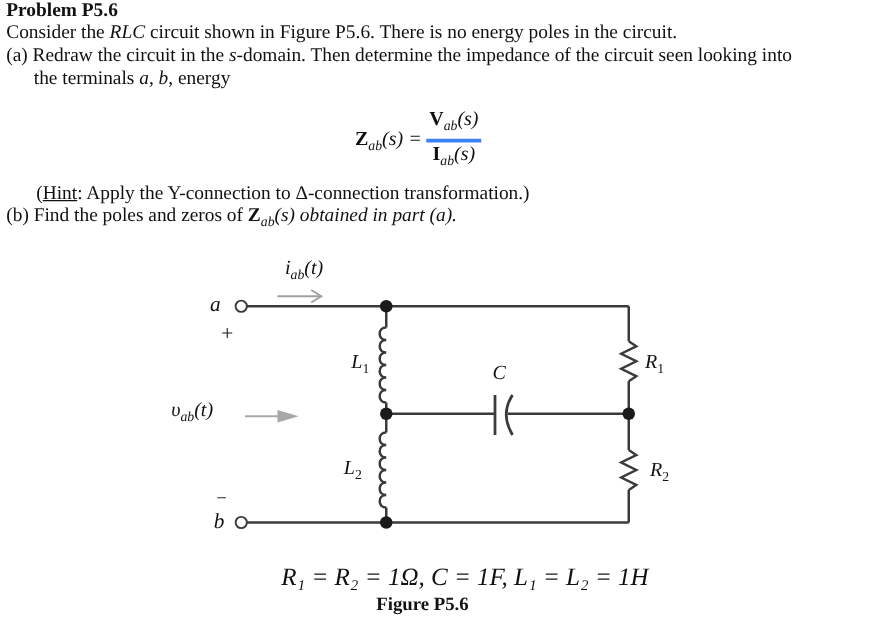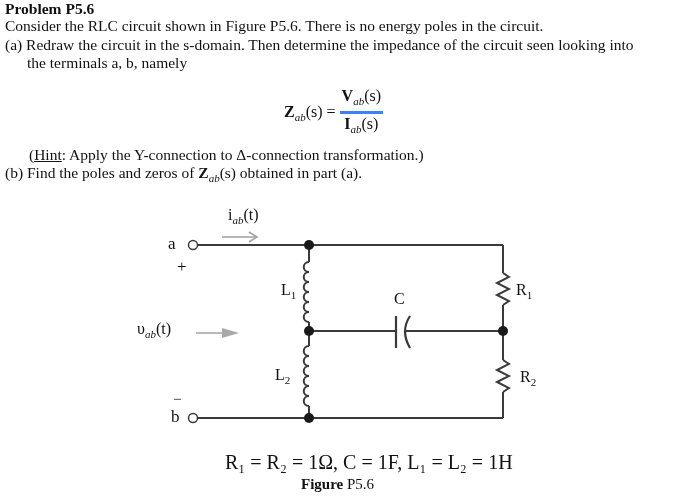--- a/index.html
+++ b/index.html
@@ -1,39 +1,39 @@
 <!DOCTYPE html>
 <html><head>
 <meta charset="utf-8">
 <style>
   html, body { margin: 0; padding: 0; background: #ffffff; }
   body { width: 699px; height: 504px; position: relative; overflow: hidden;
          font-family: "Liberation Serif", "DejaVu Serif", serif; color: #111; }
   .line { position: absolute; left: 5px; font-size: 15.5px; line-height: 18px; white-space: nowrap; }
   .bold { font-weight: bold; }
-  .it { }
+  .it { font-style: italic; }
   .eq { position: absolute; font-size: 16px; white-space: nowrap; }
   .frac { display: inline-block; vertical-align: middle; text-align: center; }
   .frac .num { display: block; border-bottom: 3px solid #3b82f6; padding: 0 2px; line-height: 19px; }
   .frac .den { display: block; line-height: 19px; }
   .sub { font-size: 11px; font-style: italic; vertical-align: -4px; }
   .lbl { position: absolute; font-size: 16px; white-space: nowrap; }
   svg { position: absolute; left: 0; top: 0; }
   .u { text-decoration: underline; }
 </style>
 </head>
 <body>
 
 <div class="line bold" style="top:0px;">Problem P5.6</div>
 
 <div class="line" style="top:17px;"><span>Consider the </span><span class="it">RLC</span><span> circuit shown in Figure P5.6. There is no energy poles in the circuit.</span></div>
 
 <div class="line" style="top:36px;"><span>(a) Redraw the circuit in the </span><span class="it">s</span><span>-domain. Then determine the impedance of the circuit seen looking into</span></div>
 
-<div class="line" style="top:54px; left:27px;"><span>the terminals </span><span class="it">a, b</span><span>, namely</span></div>
+<div class="line" style="top:54px; left:27px;"><span>the terminals </span><span class="it">a, b</span><span>, energy</span></div>
 
 <div class="eq" style="left:284px; top:86px;">
   <span style="vertical-align:middle;"><b>Z</b><span class="sub">ab</span><span class="it">(s) =</span></span>
   <span class="frac">
     <span class="num"><b>V</b><span class="sub">ab</span><span class="it">(s)</span></span>
     <span class="den"><b>I</b><span class="sub">ab</span><span class="it">(s)</span></span>
   </span>
 </div>
 
 <div class="line" style="top:146px; left:29px;"><span>(</span><span class="u">Hint</span><span>: Apply the Y-connection to Δ-connection transformation.)</span></div>
@@ -106,13 +106,13 @@
 <div class="lbl" style="left:275px; top:366px;"><span class="it">L</span><span class="sub" style="font-style:normal;">2</span></div>
 
 <div class="lbl it" style="left:394px; top:290px;">C</div>
 
 <div class="lbl" style="left:516px; top:281px;"><span class="it">R</span><span class="sub" style="font-style:normal;">1</span></div>
 
 <div class="lbl" style="left:520px; top:368px;"><span class="it">R</span><span class="sub" style="font-style:normal;">2</span></div>
 
 <div class="lbl it" style="left:225px; top:451px; font-size:20px;">R₁ = R₂ = 1Ω,  C = 1F,  L₁ = L₂ = 1H</div>
 
-<div class="lbl" style="left:301px; top:476px; font-size:15px;"><b>Figure</b><span> P5.6</span></div>
+<div class="lbl" style="left:301px; top:476px; font-size:15px;font-weight:bold;"><b>Figure</b><span> P5.6</span></div>
 
 </body></html>

